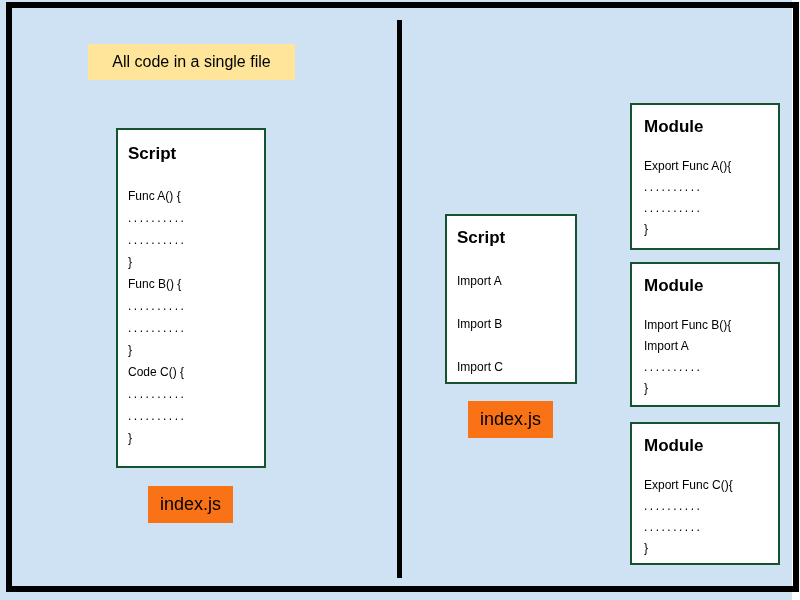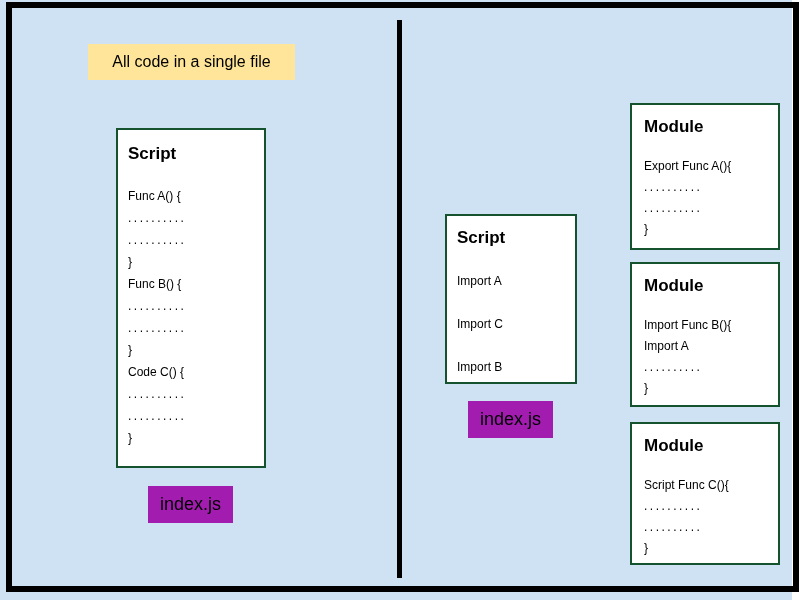--- a/index.html
+++ b/index.html
@@ -73,21 +73,21 @@
     padding: 10px 12px;
   }
   .module-box .box-title { margin-bottom: 18px; }
   .module-box .code-line { line-height: 21px; }
   .module-a { top: 103px; height: 147px; }
   .module-b { top: 262px; height: 145px; }
   .module-c { top: 422px; height: 143px; }
   .file-tag {
     position: absolute;
     width: 85px; height: 37px;
-    background: #a21caf;
+    background: #f97316;
     display: flex;
     align-items: center;
     justify-content: center;
     font-size: 18px;
   }
   .file-tag-left  { left: 148px; top: 486px; }
   .file-tag-right { left: 468px; top: 401px; }
 </style>
 </head>
 <body>
@@ -117,22 +117,22 @@
   </div>
 
   <div class="file-tag file-tag-left">
     <span>index.js</span>
   </div>
 
 
   <div class="box script-box-right">
     <div class="box-title">Script</div>
     <div class="code-line">Import A</div>
+    <div class="code-line">Import B</div>
     <div class="code-line">Import C</div>
-    <div class="code-line">Import B</div>
   </div>
 
   <div class="file-tag file-tag-right">
     <span>index.js</span>
   </div>
 
   <div class="box module-box module-a">
     <div class="box-title">Module</div>
     <div class="code-line">Export Func A(){</div>
     <div class="code-line dots">..........</div>
@@ -143,18 +143,18 @@
   <div class="box module-box module-b">
     <div class="box-title">Module</div>
     <div class="code-line">Import Func B(){</div>
     <div class="code-line">Import A</div>
     <div class="code-line dots">..........</div>
     <div class="code-line">}</div>
   </div>
 
   <div class="box module-box module-c">
     <div class="box-title">Module</div>
-    <div class="code-line">Script Func C(){</div>
+    <div class="code-line">Export Func C(){</div>
     <div class="code-line dots">..........</div>
     <div class="code-line dots">..........</div>
     <div class="code-line">}</div>
   </div>
 </div>
 
 </body></html>

